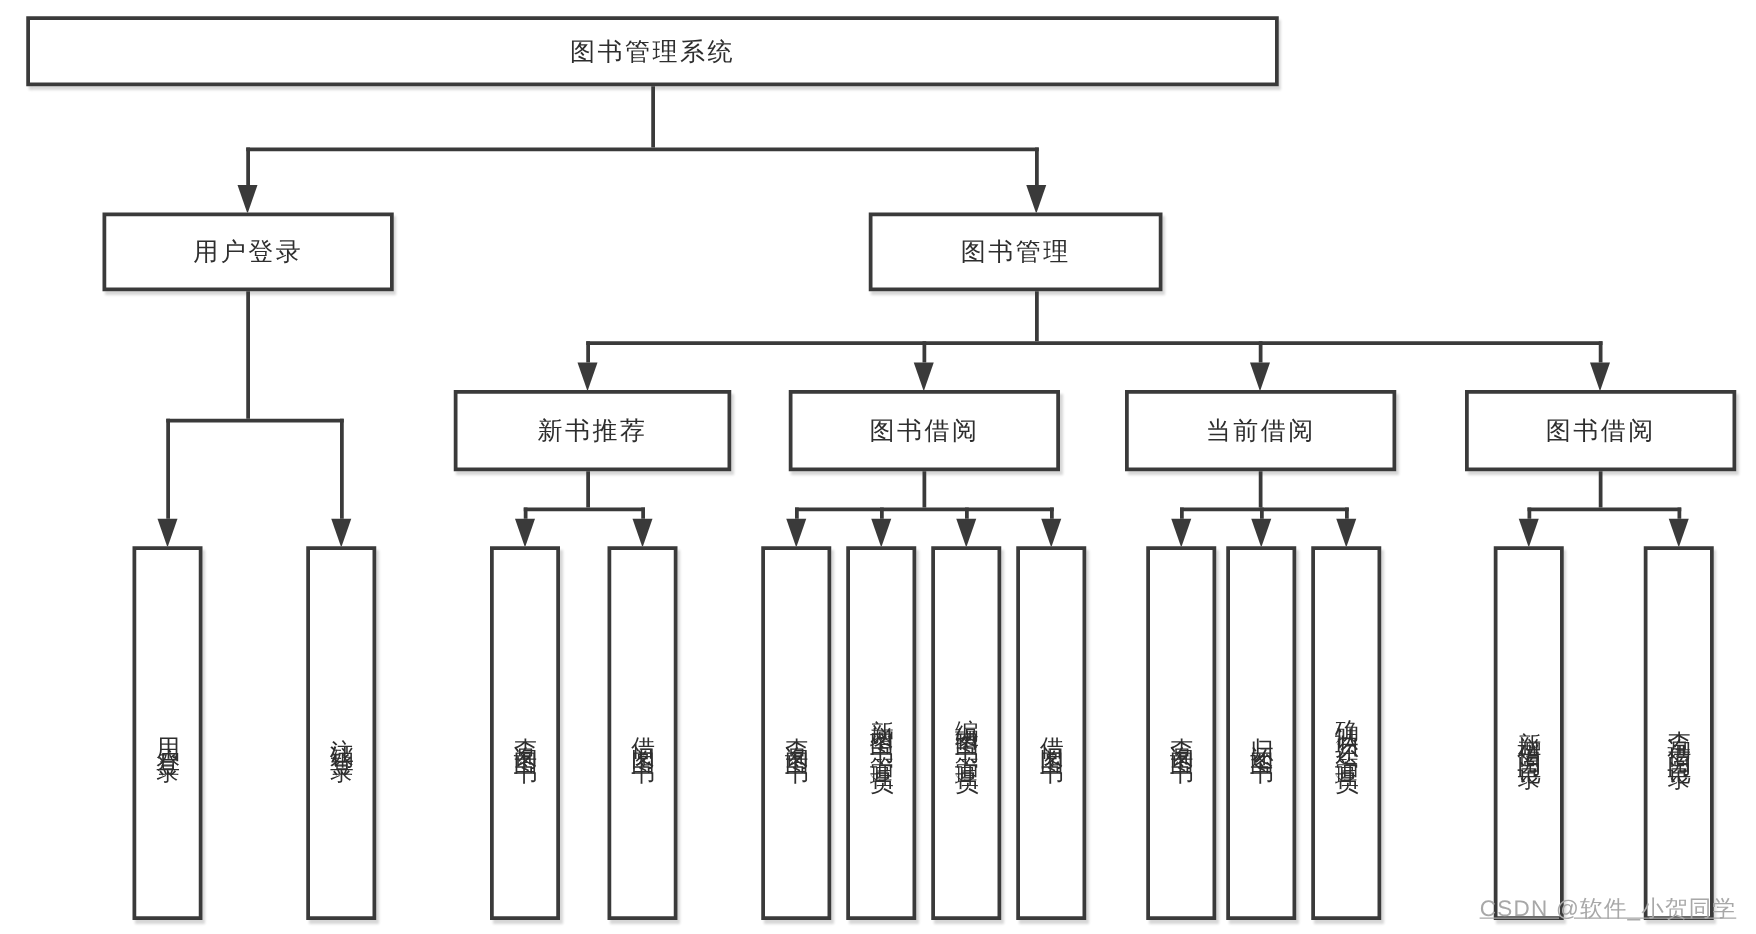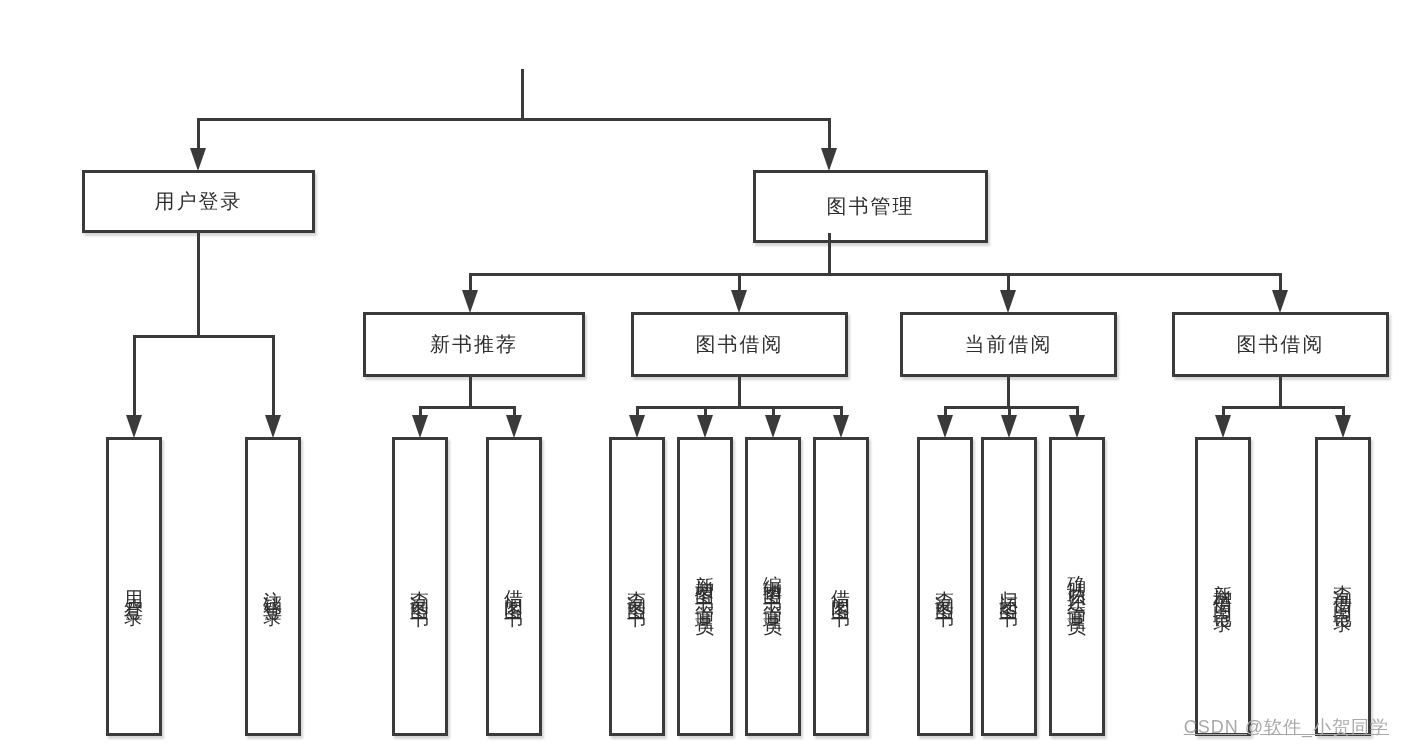--- a/index.html
+++ b/index.html
@@ -18,32 +18,35 @@
   .arrow{position:absolute;width:0;height:0;border-left:8px solid transparent;
          border-right:8px solid transparent;border-top:23px solid #3a3a3a;}
   .watermark{position:absolute;right:16px;bottom:8px;font-size:18px;color:#a8a8a8;
              letter-spacing:1px;white-space:nowrap;text-decoration:underline;}
 </style>
 </head>
 <body>
 
 <div class="canvas">
 
+  <div class="box" style="left:21px;top:13px;width:1002px;height:56px">
+    <span class="hlabel">图书管理系统</span>
+  </div>
 
   <div class="vline" style="left:521px;top:69px;height:49px"></div>
   <div class="hline" style="left:197px;top:118px;width:634px"></div>
   <div class="vline" style="left:197px;top:118px;height:30px"></div>
   <div class="arrow" style="left:190px;top:148px"></div>
   <div class="vline" style="left:828px;top:118px;height:30px"></div>
   <div class="arrow" style="left:821px;top:148px"></div>
 
   <div class="box" style="left:82px;top:170px;width:233px;height:63px">
     <span class="hlabel">用户登录</span>
   </div>
-  <div class="box" style="left:753px;top:170px;width:235px;height:73px">
+  <div class="box" style="left:695px;top:170px;width:235px;height:63px">
     <span class="hlabel">图书管理</span>
   </div>
 
   <div class="vline" style="left:197px;top:233px;height:102px"></div>
   <div class="hline" style="left:133px;top:335px;width:142px"></div>
   <div class="vline" style="left:133px;top:335px;height:80px"></div>
   <div class="arrow" style="left:126px;top:415px"></div>
   <div class="vline" style="left:272px;top:335px;height:80px"></div>
   <div class="arrow" style="left:265px;top:415px"></div>
 

